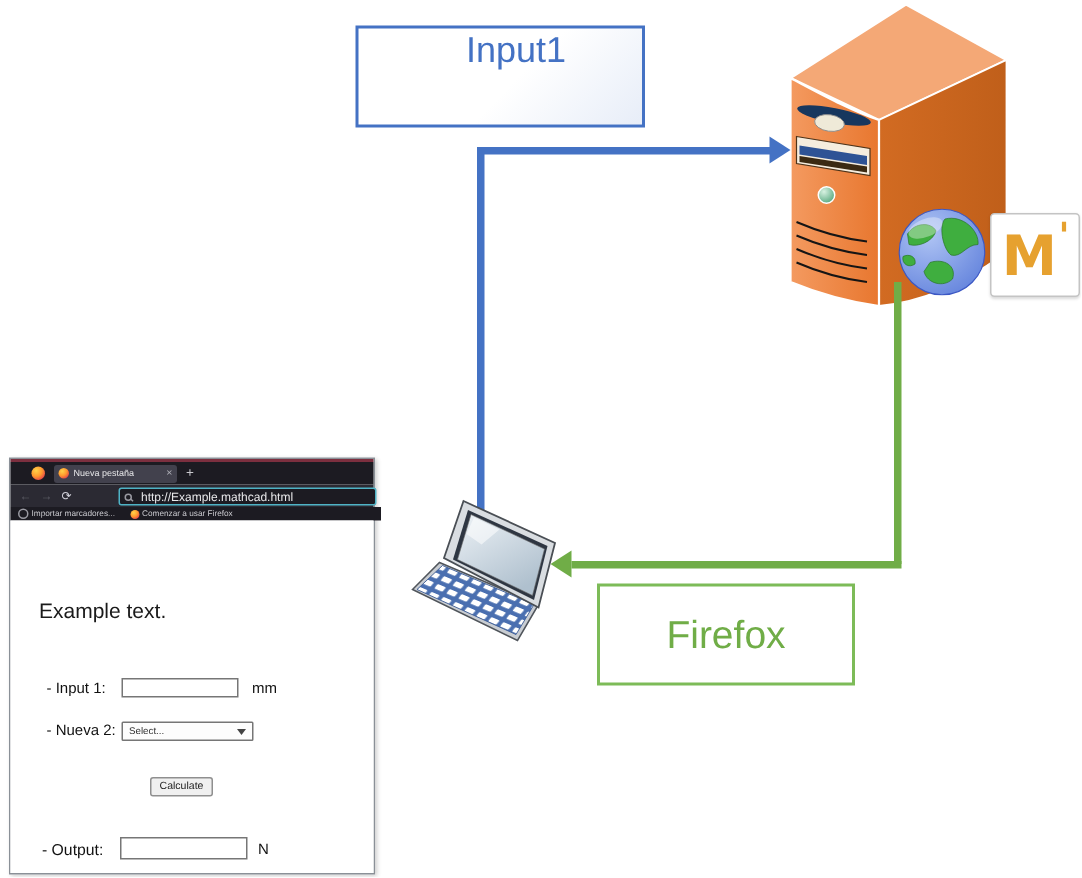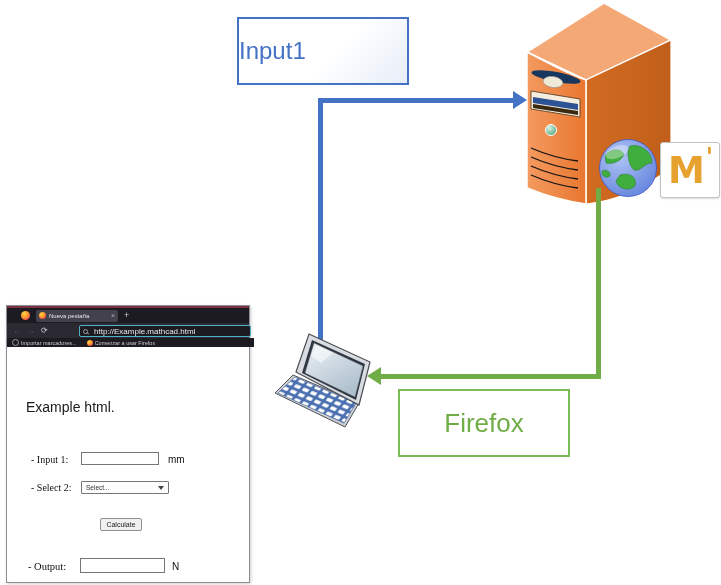--- a/index.html
+++ b/index.html
@@ -3,22 +3,22 @@
 <meta charset="utf-8">
 <style>
   html,body{margin:0;padding:0;background:#fff;}
   .canvas{position:relative;width:721px;height:585px;background:#fff;overflow:hidden;
           font-family:"Liberation Sans", sans-serif;}
   .abs{position:absolute;}
 
   
   .input-box{left:237px;top:17px;width:168px;height:64px;border:2px solid #4472C4;
     background:linear-gradient(135deg,#ffffff 55%,#e7edf8);color:#4472C4;
-    display:flex;flex-direction:row;align-items:center;justify-content:space-between;
-    font-size:24px;line-height:30px;}
+    display:flex;flex-direction:column;align-items:center;justify-content:space-between;
+    font-size:24px;line-height:30px;padding-left:21px;}
   .output-box{left:398px;top:389px;width:168px;height:64px;border:2px solid #7DBB58;
     background:#fff;color:#70AD47;display:flex;align-items:center;justify-content:center;
     font-size:26px;}
 
   
   .conn{background:#4472C4;}
   .conn.green{background:#70AD47;}
   .blue-h{left:318px;top:98px;width:196px;height:5px;}
   .blue-v{left:318px;top:98px;width:5px;height:244px;}
   .head-right{left:513px;top:91px;width:0;height:0;border-top:9px solid transparent;
@@ -66,21 +66,21 @@
   .mag::after{content:"";position:absolute;left:4px;top:4px;width:2px;height:1px;
     background:#9a9aa2;transform:rotate(45deg);}
   .urltext{color:#E8E8EA;font-size:8px;white-space:nowrap;}
   .bookbar{position:absolute;left:0;top:32px;width:100%;height:9px;background:#1C1B22;
     display:flex;align-items:center;gap:10px;padding-left:5px;}
   .bm{display:flex;align-items:center;gap:2px;color:#C9C9CE;font-size:5.5px;}
   .import-ic{width:5px;height:5px;border:1px solid #9a9aa2;border-radius:50%;}
   .bm .ffdot{width:6px;height:6px;}
   .page{position:absolute;left:0;top:41px;width:100%;height:235px;background:#fff;color:#1a1a1a;}
   .heading{position:absolute;left:19px;top:52px;font-size:14px;}
-  .flabel{position:absolute;font-size:10px;color:#111;font-family:Liberation Serif, serif;}
+  .flabel{position:absolute;font-size:10px;color:#111;}
   .tinput{position:absolute;border:1px solid #767676;background:#fff;font-size:8px;
     padding:0 2px;box-sizing:border-box;}
   .unit{position:absolute;font-size:10px;color:#111;}
   .selectbox{position:absolute;left:74px;top:134px;width:88px;height:13px;background:#fdfdfd;
     border:1px solid #767676;border-radius:1px;display:flex;align-items:center;
     justify-content:space-between;padding:0 4px;box-sizing:border-box;}
   .seltext{font-size:6.5px;color:#333;}
   .selarrow{width:0;height:0;border-left:3px solid transparent;border-right:3px solid transparent;
     border-top:4px solid #444;}
   .btn{position:absolute;background:#f0f0f0;border:1px solid #8f8f8f;border-radius:2px;
@@ -213,27 +213,27 @@
         <span class="import-ic"></span>
         <span>Importar marcadores...</span>
       </div>
       <div class="bm">
         <span class="ffdot"></span>
         <span>Comenzar a usar Firefox</span>
       </div>
     </div>
 
     <div class="page">
-      <div class="heading">Example html.</div>
+      <div class="heading">Example text.</div>
 
       <span class="flabel" style="left:24px;top:107px;">- Input 1:</span>
       <input class="tinput" style="left: 74px; top: 105px; width: 78px; height: 13px;" type="text" value="">
       <span class="unit" style="left:161px;top:107px;">mm</span>
 
-      <span class="flabel" style="left:24px;top:135px;">- Select 2:</span>
+      <span class="flabel" style="left:24px;top:135px;">- Nueva 2:</span>
       <div class="selectbox">
         <span class="seltext">Select...</span>
         <span class="selarrow"></span>
       </div>
 
       <button class="btn" style="left:93px;top:171px;width:42px;height:13px;">Calculate</button>
 
       <span class="flabel" style="left:21px;top:214px;font-size:10.5px;">- Output:</span>
       <input class="tinput" style="left: 73px; top: 211px; width: 85px; height: 15px;" type="text" value="">
       <span class="unit" style="left:165px;top:214px;">N</span>

